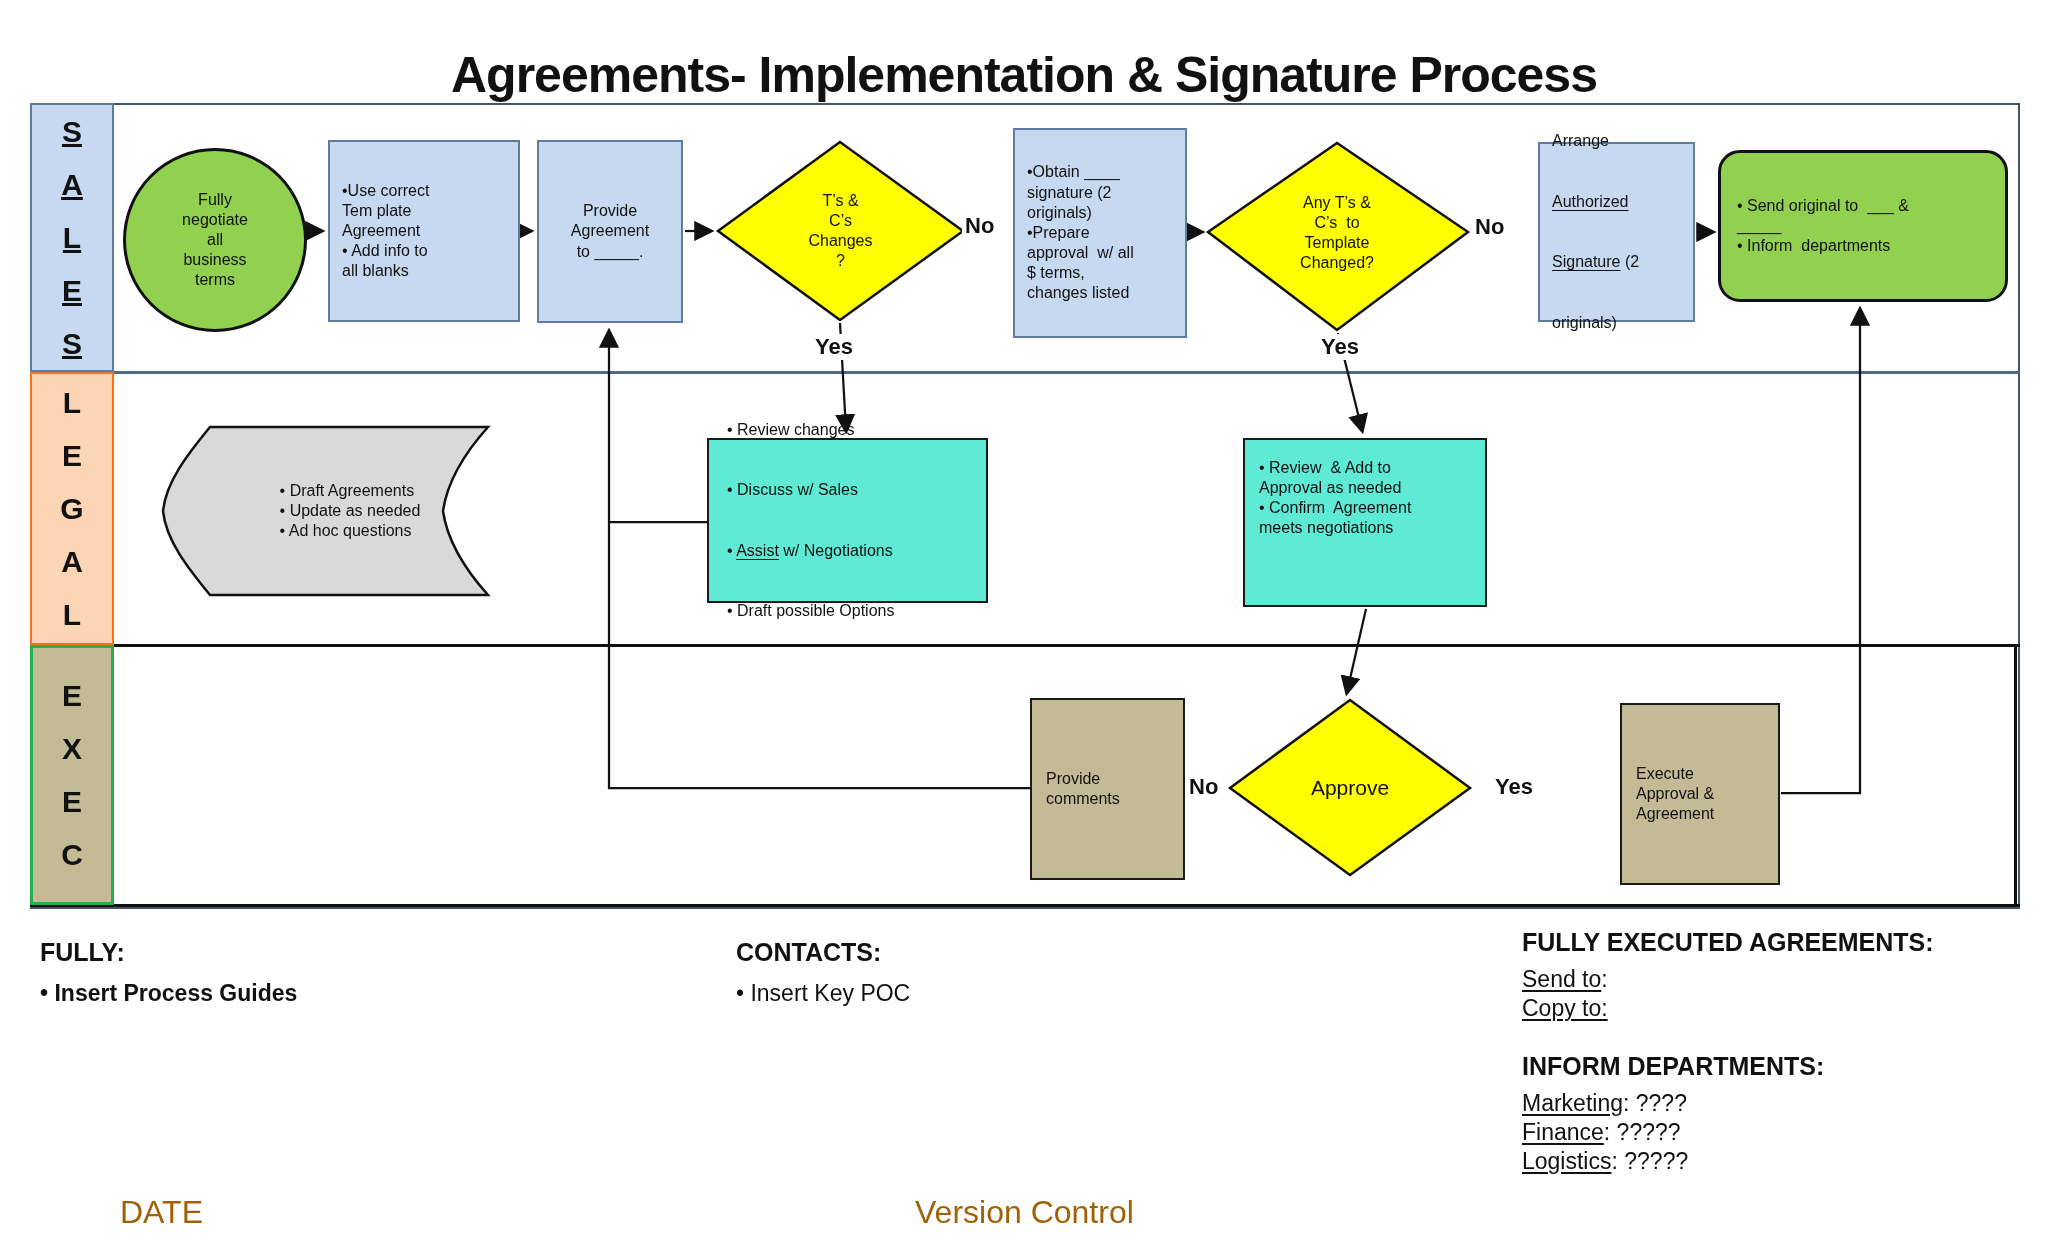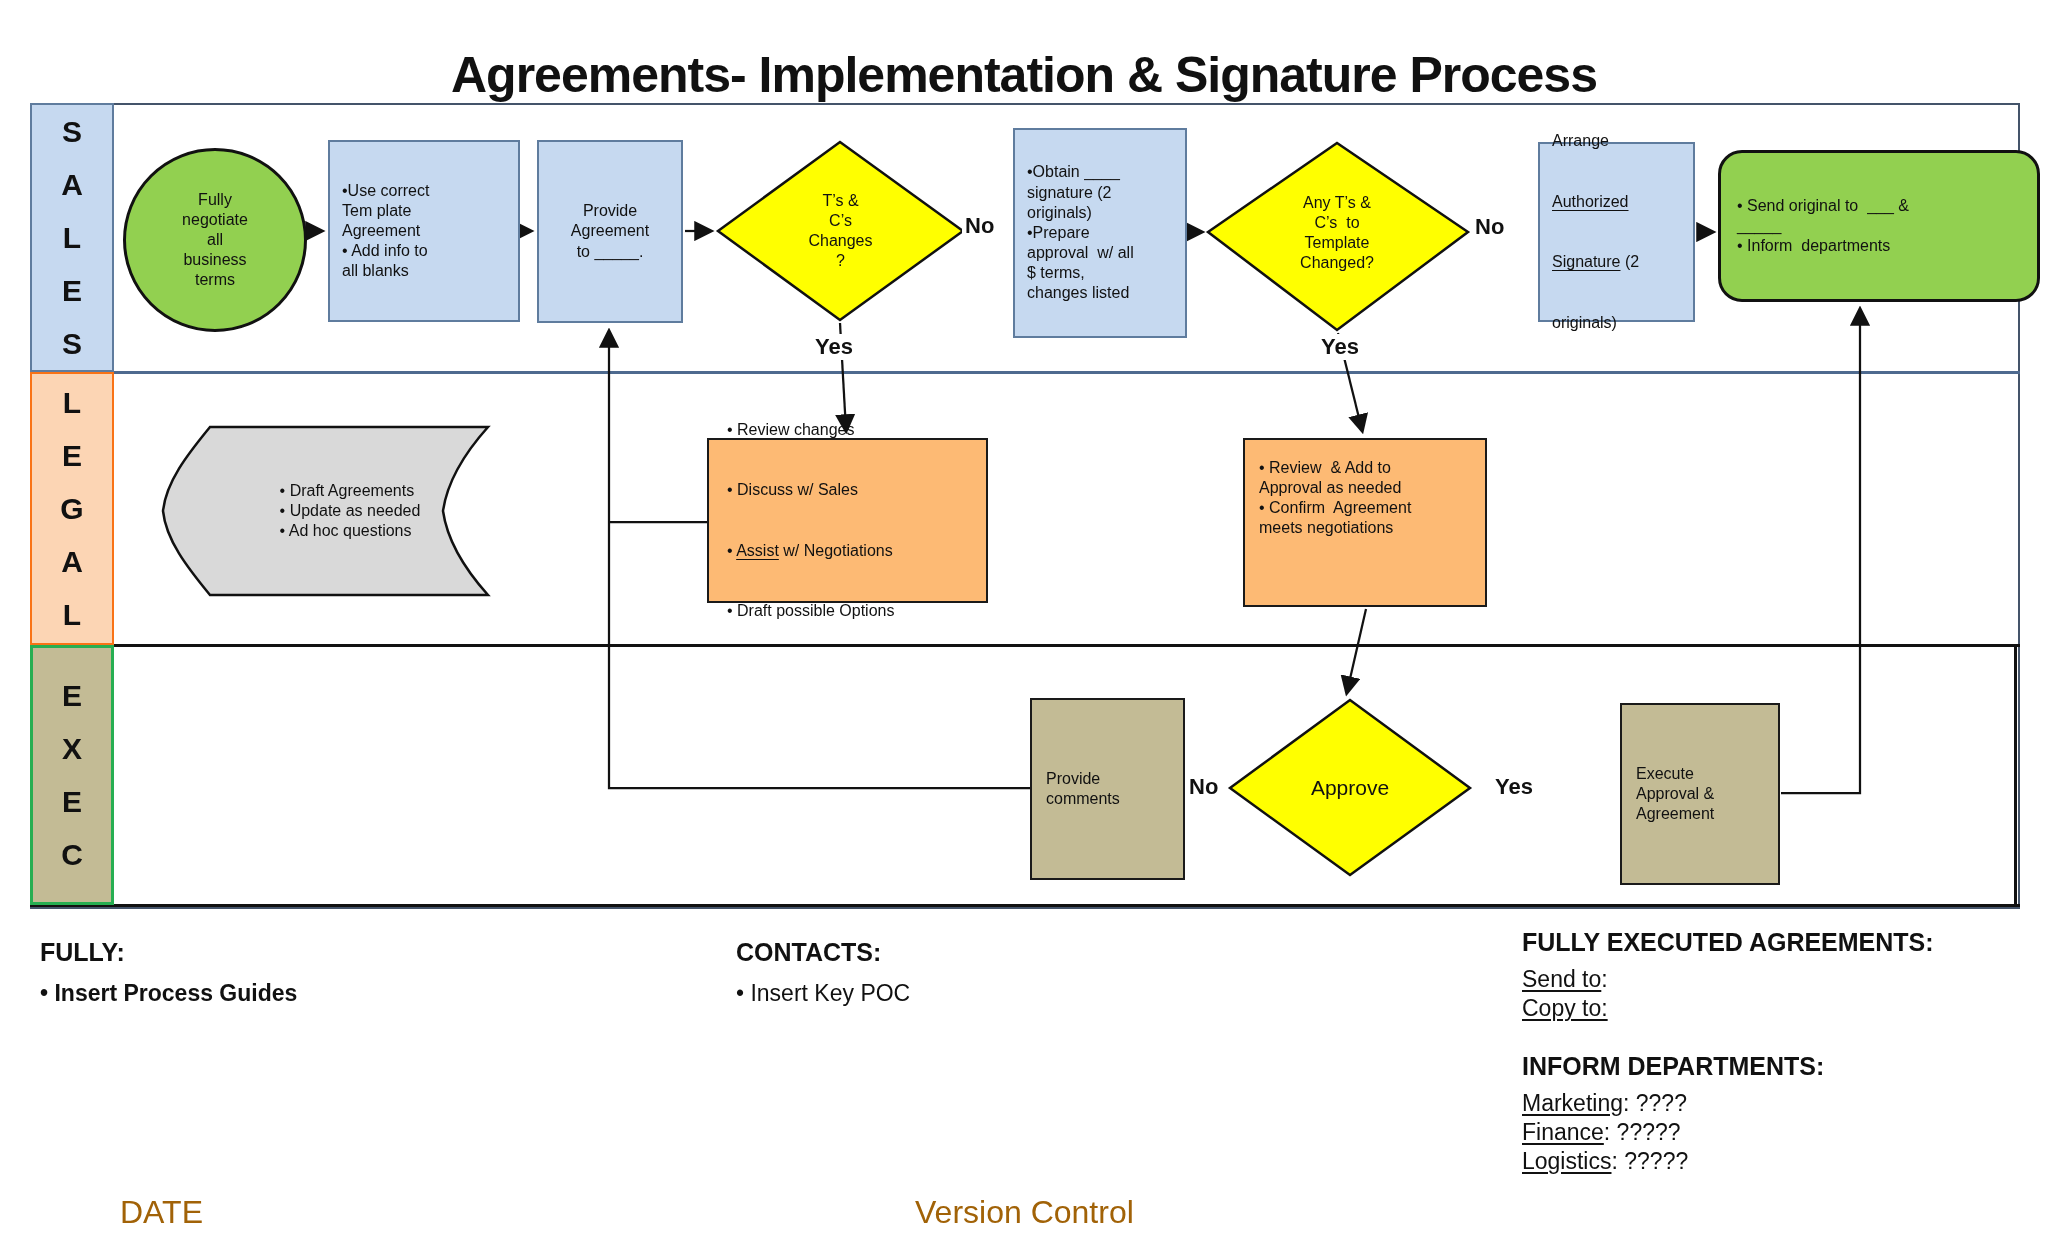--- a/index.html
+++ b/index.html
@@ -10,27 +10,27 @@
          letter-spacing:-1px;z-index:20;margin-top:28px;}
   .board{left:30px;top:103px;width:1986px;height:802px;border:2px solid #44546a;z-index:1;}
   .divider{left:30px;width:1990px;height:0;z-index:2;}
   .div1{top:371px;border-top:3px solid #4e6a8f;}
   .div2{top:644px;border-top:3px solid #111;}
   .board-bottom{left:30px;top:904px;width:1990px;border-top:3px solid #111;z-index:2;}
   .exec-right{left:2014px;top:645px;height:260px;width:0;border-left:3px solid #111;z-index:2;}
   .lane-label{left:30px;width:84px;display:flex;align-items:center;justify-content:center;
               font-weight:bold;font-size:30px;z-index:3;box-sizing:border-box;}
   .lane-letters{width:26px;word-break:break-all;text-align:center;line-height:53px;}
-  .lane-sales{top:103px;height:269px;background:#c6d9f0;border:2px solid #5f7c9e;}
+  .lane-sales{top:103px;height:269px;background:#c6d9f0;border:2px solid #5f7c9e;text-decoration:underline;}
   .lane-legal{top:372px;height:273px;background:#fcd5b4;border:2px solid #f97316;}
   .lane-exec{top:645px;height:260px;background:#c3bb95;border:3px solid #27ae52;}
   svg.overlay{position:absolute;left:0;top:0;z-index:5;pointer-events:none;}
   .box{position:absolute;box-sizing:border-box;display:flex;align-items:center;z-index:10;}
   .blue{background:#c6d9f0;border:2px solid #5f7c9e;}
-  .peach{background:#fdba74;border:2px solid #1a1a1a;}
+  .peach{background:#5eead4;border:2px solid #1a1a1a;}
   .tan{background:#c3bb95;border:2px solid #1a1a1a;}
   .circle{background:#92d050;border:3px solid #111;border-radius:50%;justify-content:center;}
   .green-round{background:#92d050;border:3px solid #111;border-radius:22px;}
   .shape-text{white-space:pre-wrap;font-size:16px;line-height:1.26;color:#111;}
   .centered{text-align:center;width:100%;}
   .pad{padding:8px 12px;}
   .dtext{position:absolute;display:flex;align-items:center;justify-content:center;
          text-align:center;z-index:11;}
   .yn{position:absolute;font-weight:bold;font-size:22px;background:#fff;padding:0 3px;z-index:12;}
   .foot-h{position:absolute;font-size:25px;font-weight:bold;z-index:20;}
@@ -135,21 +135,21 @@
 
   <div class="box blue pad" style="left:1538px;top:142px;width:157px;height:180px;">
     <div class="shape-text">
       <div><span>Arrange</span></div>
       <div><u>Authorized</u></div>
       <div><u>Signature</u><span> (2</span></div>
       <div><span>originals)</span></div>
     </div>
   </div>
 
-  <div class="box green-round" style="left:1718px;top:150px;width:322px;height:152px;padding:10px 16px;border-radius:24px;">
+  <div class="box green-round" style="left:1718px;top:150px;width:290px;height:152px;padding:10px 16px;">
     <div class="shape-text">• Send original to  ___ &amp;
 _____
 • Inform  departments</div>
   </div>
 
   <div class="dtext" style="left:218px;top:443px;width:264px;height:136px;">
     <div class="shape-text" style="text-align:left;">• Draft Agreements
 • Update as needed
 • Ad hoc questions</div>
   </div>

